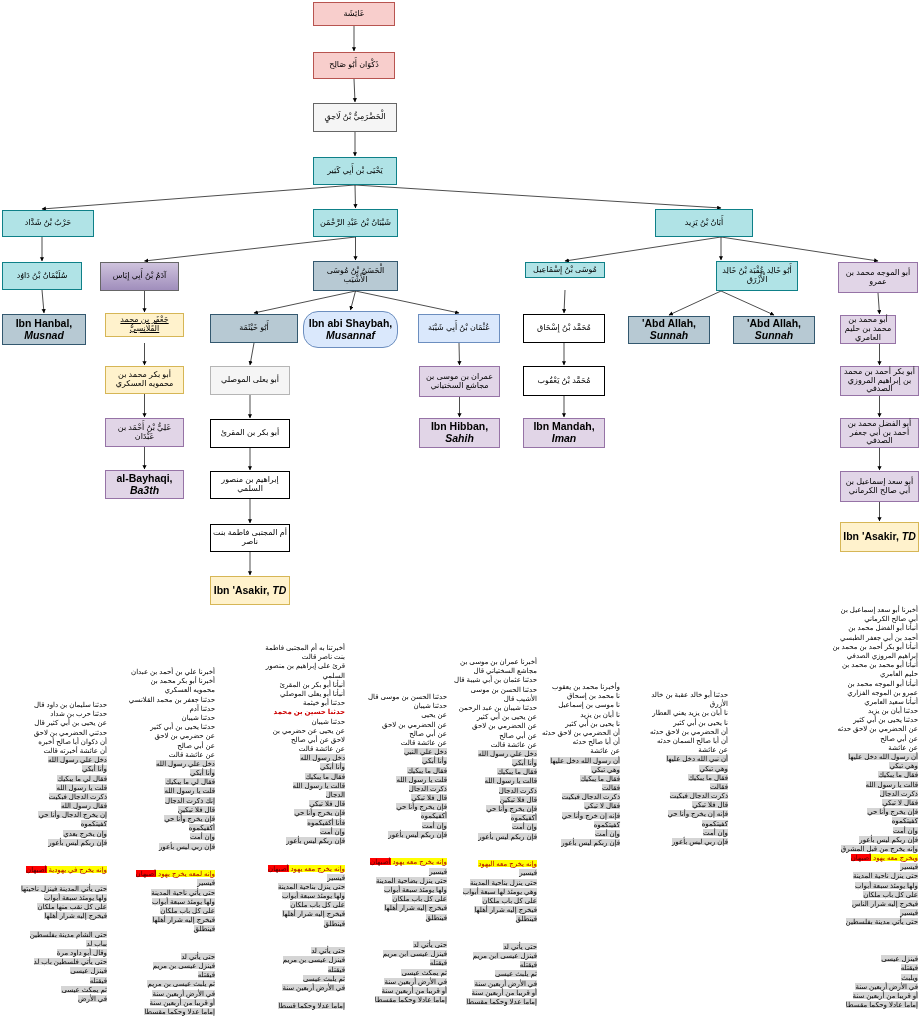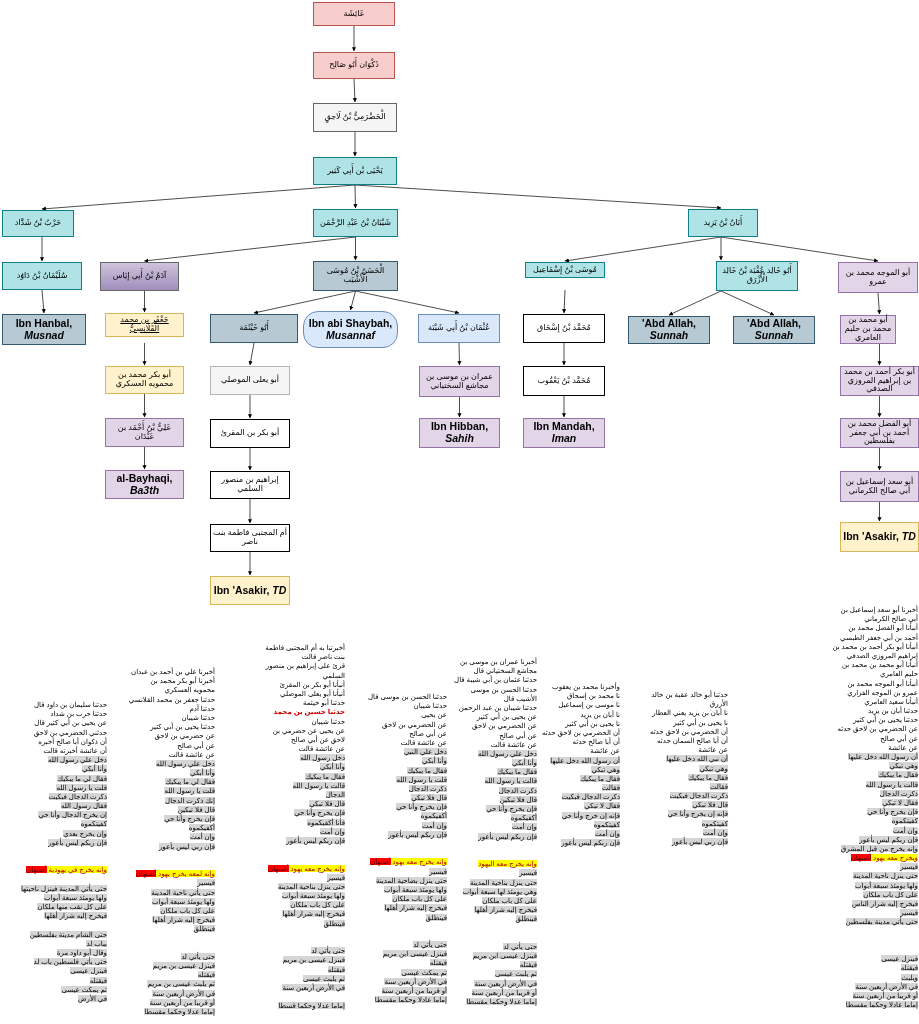--- a/index.html
+++ b/index.html
@@ -89,27 +89,27 @@
     </div>
     <div class="node pink" style="left: 313px; top: 52px; width: 82px; height: 27px;">
       <span>ذَكْوَان أَبُو صَالِح</span>
     </div>
     <div class="node grayb" style="left: 313px; top: 103px; width: 84px; height: 29px;">
       <span>الْحَضْرَمِيُّ بْنُ لَاحِقٍ</span>
     </div>
     <div class="node teal" style="left: 313px; top: 157px; width: 84px; height: 28px;">
       <span>يَحْيَى بْن أَبِي كَثِير</span>
     </div>
-    <div class="node teal" style="left: 2px; top: 210px; width: 72px; height: 27px; text-align: right;">
+    <div class="node teal" style="left: 2px; top: 210px; width: 92px; height: 27px; text-align: right;">
       <span>حَرْبُ بْنُ شَدَّاد</span>
     </div>
     <div class="node teal" style="left: 313px; top: 209px; width: 85px; height: 28px;">
       <span>شَيْبَانُ بْنُ عَبْدِ الرَّحْمَن</span>
     </div>
-    <div class="node teal" style="left: 688px; top: 209px; width: 70px; height: 28px;">
+    <div class="node teal" style="left: 655px; top: 209px; width: 98px; height: 28px;">
       <span>أَبَانُ بْنُ يَزِيد</span>
     </div>
     <div class="node teal" style="left: 2px; top: 262px; width: 80px; height: 28px;">
       <span>سُلَيْمَانُ بْنُ دَاوُد</span>
     </div>
     <div class="node purplegrad" style="left: 100px; top: 262px; width: 79px; height: 29px;">
       <span>آدَمُ بْنُ أَبِي إِيَاس</span>
     </div>
     <div class="node bluegray" style="left: 313px; top: 261px; width: 85px; height: 30px;">
       <span>الْحَسَنُ بْنُ مُوسَى الْأَشْيَب</span>
@@ -171,21 +171,21 @@
     <div class="node white" style="left: 210px; top: 419px; width: 80px; height: 29px;">
       <span>أبو بكر بن المقرئ</span>
     </div>
     <div class="node lpurple en" style="left: 419px; top: 418px; width: 81px; height: 30px;">
       <span><span class="enname">Ibn Hibban, </span><span class="ensrc">Sahih</span></span>
     </div>
     <div class="node lpurple en" style="left: 523px; top: 418px; width: 82px; height: 30px;">
       <span><span class="enname">Ibn Mandah, </span><span class="ensrc">Iman</span></span>
     </div>
     <div class="node lpurple" style="left: 840px; top: 418px; width: 79px; height: 30px;">
-      <span>أبو الفضل محمد بن أحمد بن أبي جعفر بفلسطين</span>
+      <span>أبو الفضل محمد بن أحمد بن أبي جعفر الصدفي</span>
     </div>
     <div class="node lpurple en" style="left: 105px; top: 470px; width: 79px; height: 29px;">
       <span><span class="enname">al-Bayhaqi, </span><span class="ensrc">Ba3th</span></span>
     </div>
     <div class="node white" style="left: 210px; top: 471px; width: 80px; height: 28px;">
       <span>إبراهيم بن منصور السلمي</span>
     </div>
     <div class="node lpurple" style="left: 840px; top: 471px; width: 79px; height: 31px;">
       <span>أبو سعد إسماعيل بن أبي صالح الكرماني</span>
     </div>

